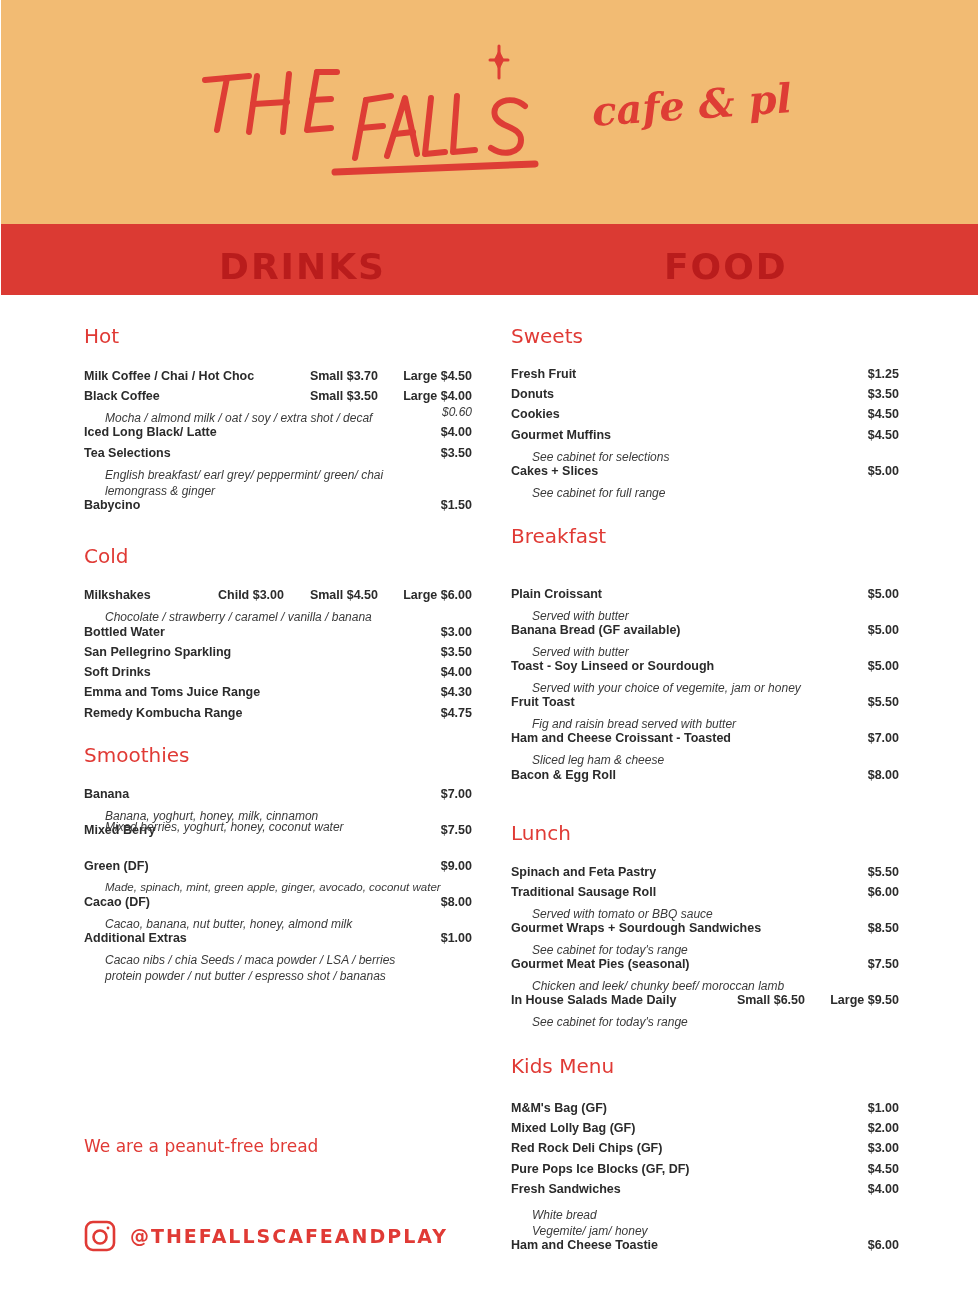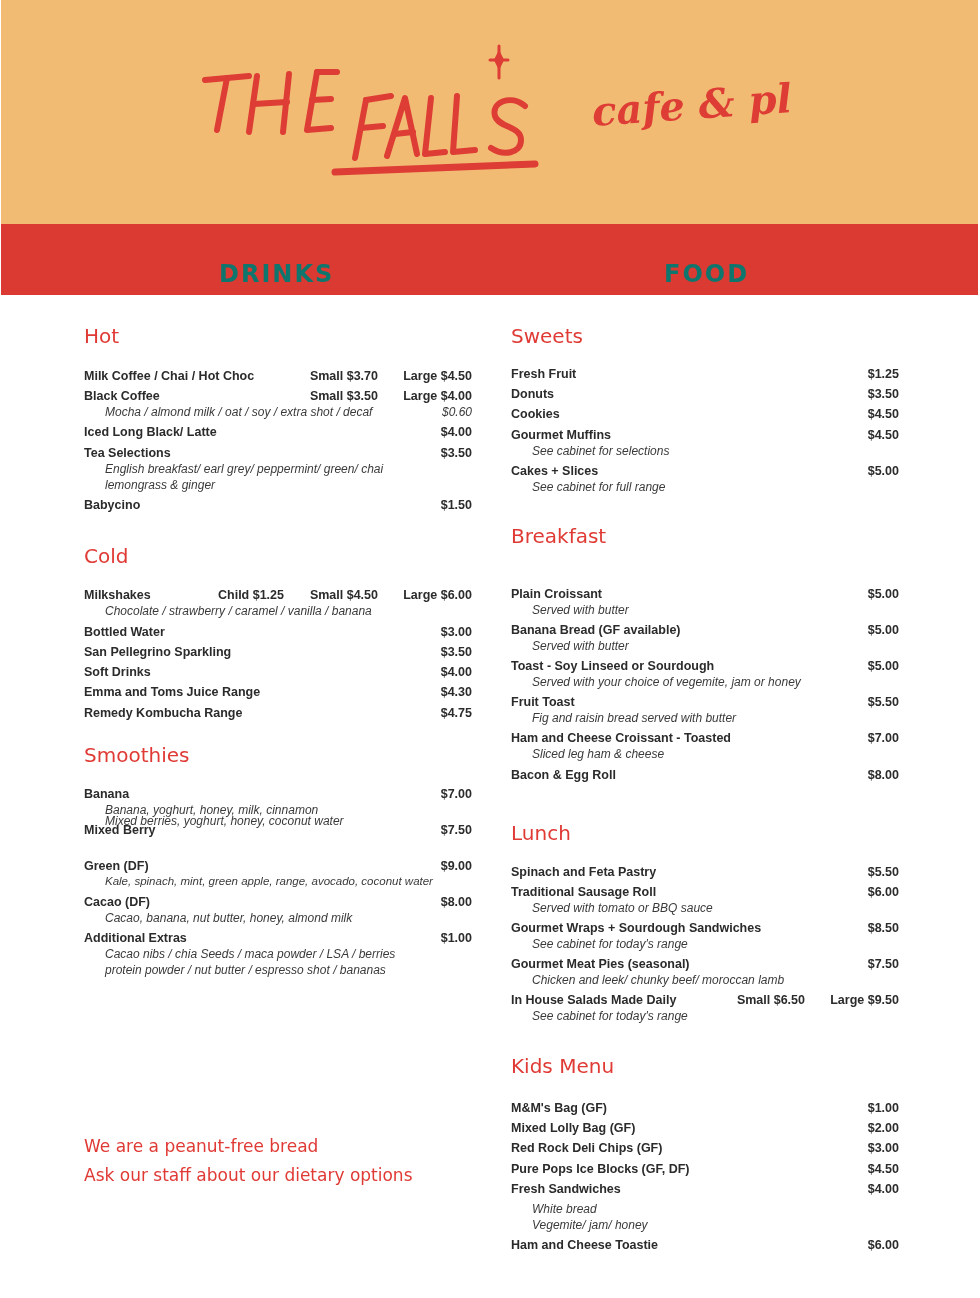--- a/index.html
+++ b/index.html
@@ -4,37 +4,37 @@
 <style>
   * { box-sizing: border-box; margin: 0; padding: 0; }
   html, body { width: 980px; height: 1298px; background: #ffffff; overflow: hidden; }
   body { font-family: "Liberation Sans", sans-serif; color: #2b2b2b; position: relative; }
   .page { position: absolute; left: 1px; top: 0; width: 977px; height: 1298px; background: #fff; }
 
   .header-band { position: absolute; left: 0; top: 0; width: 977px; height: 224px; background: #f2bb73; }
   .logo { position: absolute; left: 190px; top: 30px; width: 600px; height: 160px; }
 
   .tab-band { position: absolute; left: 0; top: 224px; width: 977px; height: 71px; background: #db3a33; }
-  .tab-label { position: absolute; top: 260px; font-family: "DejaVu Sans", sans-serif; font-weight: bold;
-               font-size: 24px; letter-spacing: 2px; color: #0f766e; }
+  .tab-label { position: absolute; top: 246px; font-family: "DejaVu Sans", sans-serif; font-weight: bold;
+               font-size: 36px; letter-spacing: 2px; color: #b91c1c; }
   .tab-drinks { left: 218px; }
   .tab-food { left: 663px; }
 
   .col { position: absolute; top: 0; }
   .col-left { left: 83px; width: 388px; }
   .col-right { left: 510px; width: 388px; }
 
   .section-title { position: absolute; font-family: "DejaVu Sans", sans-serif; font-size: 20px;
                    color: #e03a35; font-weight: normal; }
   .row { position: absolute; left: 0; width: 388px; height: 17px; font-size: 12.5px; font-weight: bold;
          color: #2b2b2b; white-space: nowrap; }
   .row .name { position: absolute; left: 0; top: 0; }
   .row .price { position: absolute; right: 0; top: 0; }
   .row .opt { position: absolute; top: 0; text-align: right; }
-  .desc { position: absolute; left: 21px; font-size: 12px; font-style: italic; color: #3a3a3a; white-space: nowrap; }
+  .desc { position: absolute; left: 21px; font-size: 12px; font-style: italic; color: #3a3a3a; white-space: nowrap; margin-top: 6px; }
   .desc-price { position: absolute; right: 0; font-size: 12px; font-style: italic; color: #3a3a3a; }
 
   .notice { position: absolute; left: 83px; font-family: "DejaVu Sans", sans-serif; font-size: 17px; color: #e03a35; }
   .social { position: absolute; left: 83px; top: 1219px; height: 34px; display: flex; align-items: center; }
   .insta-icon { width: 32px; height: 32px; }
   .handle { margin-left: 14px; font-family: "DejaVu Sans", sans-serif; font-weight: bold; font-size: 19px;
             letter-spacing: 2px; color: #e03a35; }
 </style>
 </head>
 <body>
@@ -110,21 +110,21 @@
     <div class="desc" style="top:478px">lemongrass &amp; ginger</div>
     <div class="row" style="top:498px">
       <span class="name">Babycino</span>
       <span class="price">$1.50</span>
     </div>
 
     <div class="section-title" style="top:544px">Cold</div>
 
     <div class="row" style="top:588px">
       <span class="name">Milkshakes</span>
-      <span class="opt" style="right:188px">Child $1.25</span>
+      <span class="opt" style="right:188px">Child $3.00</span>
       <span class="opt" style="right:94px">Small $4.50</span>
       <span class="price">Large $6.00</span>
     </div>
     <div class="desc" style="top:604px">Chocolate / strawberry / caramel / vanilla / banana</div>
     <div class="row" style="top:625px">
       <span class="name">Bottled Water</span>
       <span class="price">$3.00</span>
     </div>
     <div class="row" style="top:645px">
       <span class="name">San Pellegrino Sparkling</span>
@@ -152,36 +152,43 @@
     <div class="desc" style="top:803px">Banana, yoghurt, honey, milk, cinnamon</div>
     <div class="row" style="top:823px">
       <span class="name">Mixed Berry</span>
       <span class="price">$7.50</span>
     </div>
     <div class="desc" style="top:814px">Mixed berries, yoghurt, honey, coconut water</div>
     <div class="row" style="top:859px">
       <span class="name">Green (DF)</span>
       <span class="price">$9.00</span>
     </div>
-    <div class="desc" style="top:875px; font-size:11.5px">Kale, spinach, mint, green apple, range, avocado, coconut water</div>
+    <div class="desc" style="top:875px; font-size:11.5px">Made, spinach, mint, green apple, ginger, avocado, coconut water</div>
     <div class="row" style="top:895px">
       <span class="name">Cacao (DF)</span>
       <span class="price">$8.00</span>
     </div>
     <div class="desc" style="top:911px">Cacao, banana, nut butter, honey, almond milk</div>
     <div class="row" style="top:931px">
       <span class="name">Additional Extras</span>
       <span class="price">$1.00</span>
     </div>
     <div class="desc" style="top:947px">Cacao nibs / chia Seeds / maca powder / LSA / berries</div>
     <div class="desc" style="top:963px">protein powder / nut butter / espresso shot / bananas</div>
   </div>
 
   <div class="notice" style="top:1136px">We are a peanut-free bread</div>
-  <div class="notice" style="top:1165px">Ask our staff about our dietary options</div>
+  <div class="social">
+    <svg class="insta-icon" viewBox="0 0 32 32" fill="none" stroke="#e03a35" stroke-width="2.6">
+      <rect x="2" y="2" width="28" height="28" rx="7"></rect>
+      <circle cx="16" cy="17" r="6.5"></circle>
+      <circle cx="24" cy="8" r="1.4" fill="#e03a35" stroke="none"></circle>
+    </svg>
+    <span class="handle">@THEFALLSCAFEANDPLAY</span>
+  </div>
 
   <div class="col col-right">
 
     <div class="section-title" style="top:324px">Sweets</div>
     <div class="row" style="top:367px">
       <span class="name">Fresh Fruit</span>
       <span class="price">$1.25</span>
     </div>
     <div class="row" style="top:387px">
       <span class="name">Donuts</span>

